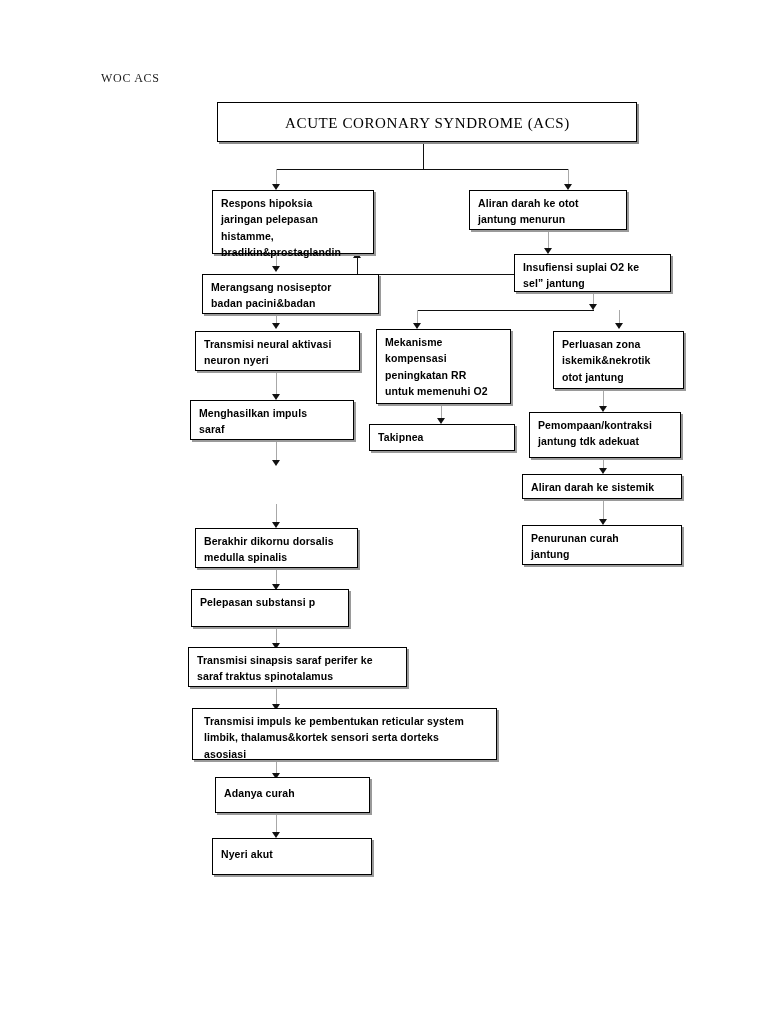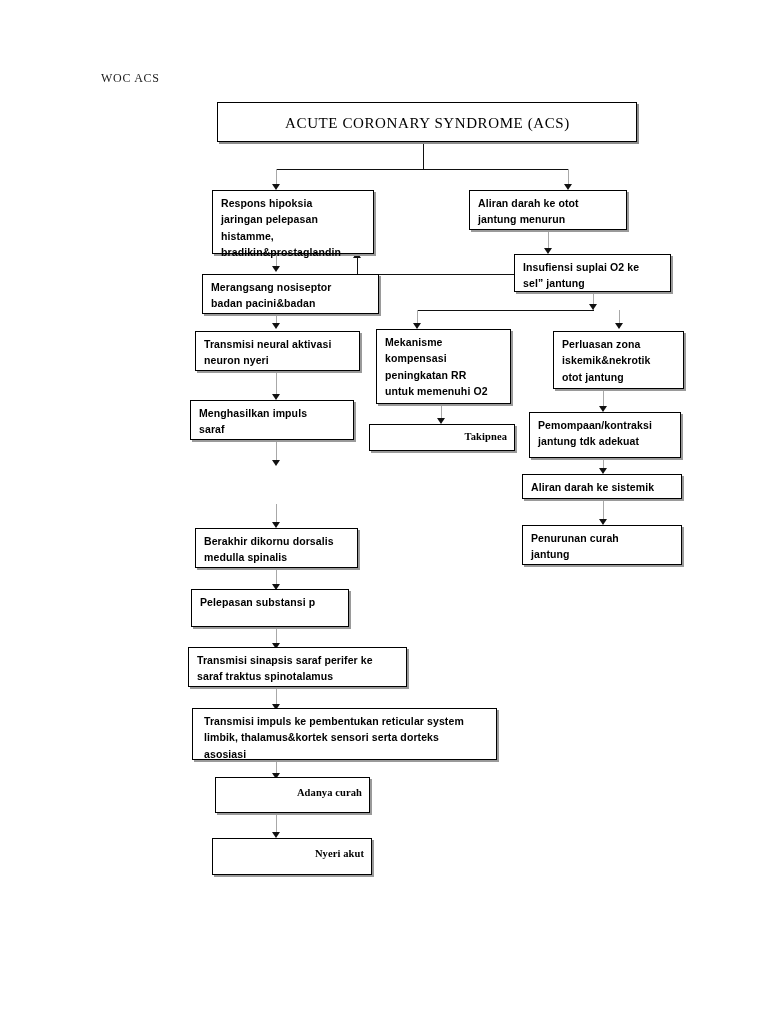--- a/index.html
+++ b/index.html
@@ -34,22 +34,21 @@
     font-family: "Liberation Sans", sans-serif;
     font-size: 10.5px;
     font-weight: bold;
     line-height: 1.55;
     letter-spacing: 0.1px;
     padding: 4px 7px 4px 8px;
     color: #000;
     z-index: 4;
   }
   .node.center {
-    text-align: right;
-    font-family: Liberation Serif, serif;
+    text-align: left;
   }
 
   
   .node.title-node {
     font-family: "Liberation Serif", serif;
     font-weight: normal;
     font-size: 15px;
     letter-spacing: 0.6px;
     text-align: center;
     padding-top: 9px;

